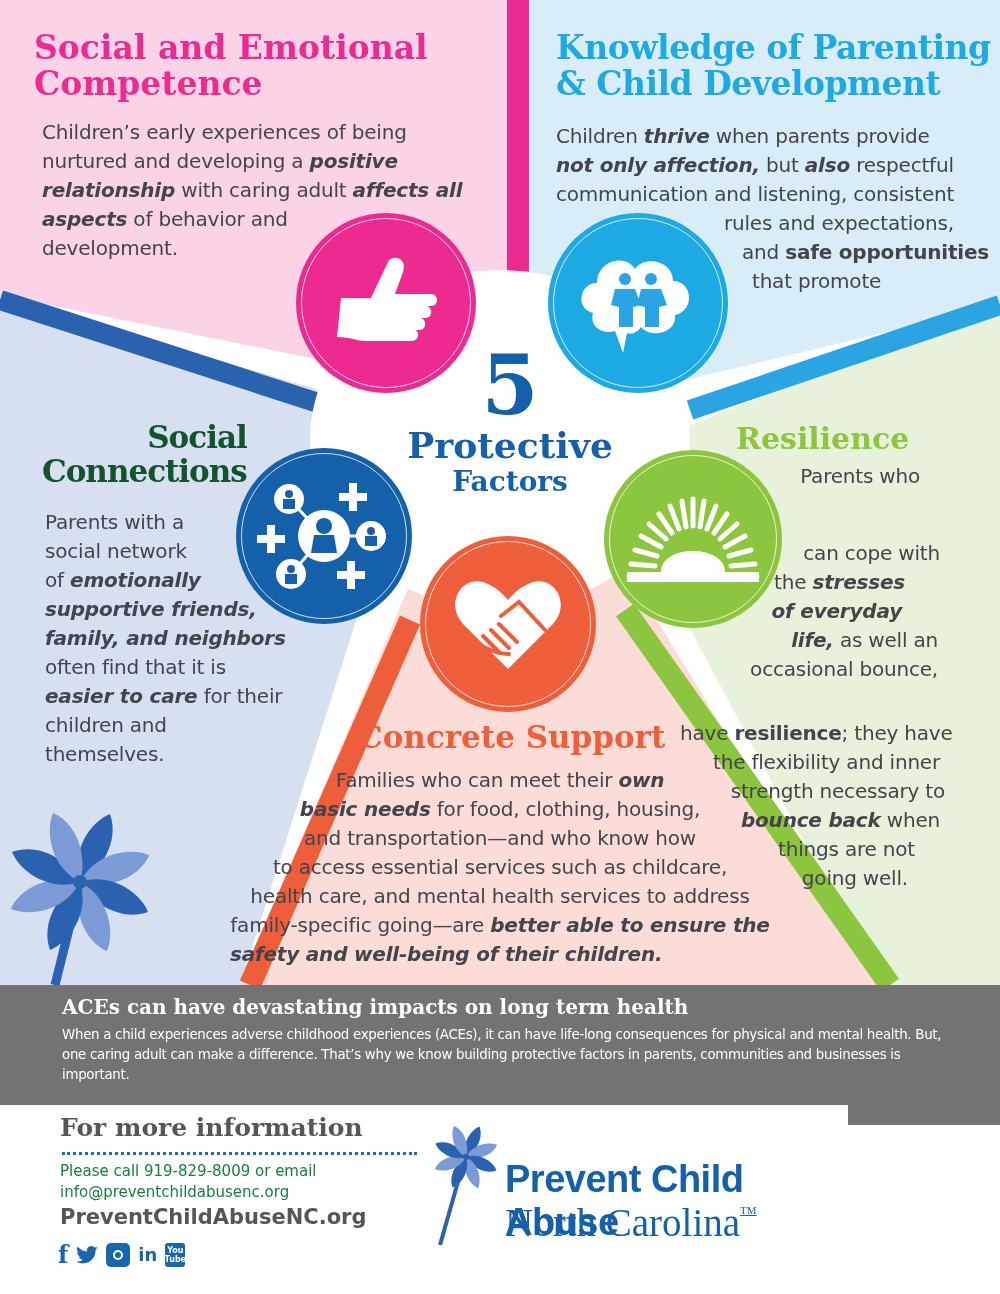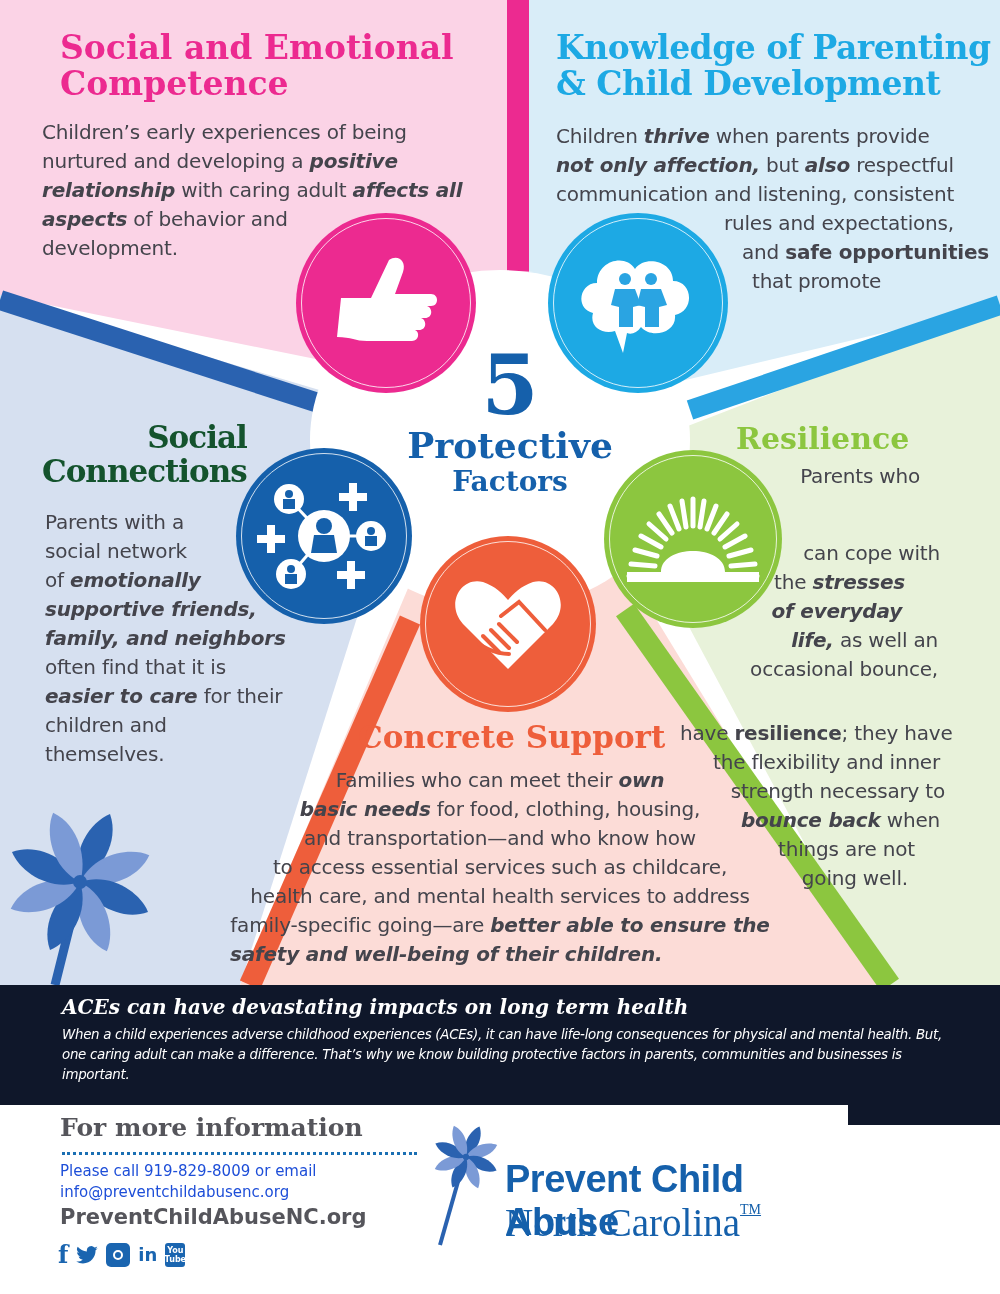--- a/index.html
+++ b/index.html
@@ -6,33 +6,33 @@
   body { width: 1000px; height: 1294px; position: relative; overflow: hidden; background: #ffffff; font-family: "DejaVu Sans", sans-serif; color: #3f3f48; }
   .bg-svg { position: absolute; left: 0; top: 0; width: 1000px; height: 985px; }
   .title { position: absolute; font-family: "DejaVu Serif", serif; font-weight: bold; line-height: 1.1; margin: 0; }
   .body-text { position: absolute; font-size: 20px; line-height: 29px; color: #44444c; margin: 0; letter-spacing: -0.2px; }
   .body-text b, .body-text i { font-weight: bold; font-style: italic; }
   .body-text strong { font-weight: bold; }
   .line { display: block; white-space: nowrap; }
   .icon-circle { position: absolute; border-radius: 50%; display: flex; align-items: center; justify-content: center; box-sizing: border-box; }
   .icon-circle::after { content: ""; position: absolute; inset: 5px; border: 1.5px solid rgba(255,255,255,0.8); border-radius: 50%; }
   .center-title { position: absolute; text-align: center; color: #1560ab; font-family: "DejaVu Serif", serif; font-weight: bold; }
-  .aces { position: absolute; left: 0; top: 985px; width: 1000px; height: 140px; background: #0f172a; color: #ffffff; font-style: italic; }
+  .aces { position: absolute; left: 0; top: 985px; width: 1000px; height: 140px; background: #737373; color: #ffffff; }
   .aces h2 { position: absolute; left: 62px; top: 10px; margin: 0; font-family: "DejaVu Serif", serif; font-weight: bold; font-size: 20px; }
   .aces p { position: absolute; left: 62px; top: 40px; width: 900px; margin: 0; font-size: 13.4px; line-height: 20px; letter-spacing: -0.3px; }
   .footer { position: absolute; left: 0; top: 1105px; width: 848px; height: 189px; background: #ffffff; }
   .more-info { position: absolute; left: 60px; top: 8px; margin: 0; font-family: "DejaVu Serif", serif; font-weight: bold; font-size: 25px; color: #55555b; }
   .dots { position: absolute; left: 62px; top: 47px; width: 355px; border-top: 3px dotted #1a6fb3; }
-  .contact { position: absolute; left: 60px; top: 56px; font-size: 15px; line-height: 21px; color: #1d4ed8; }
+  .contact { position: absolute; left: 60px; top: 56px; font-size: 15px; line-height: 21px; color: #15803d; }
   .website { position: absolute; left: 60px; top: 100px; font-size: 21px; font-weight: bold; color: #55555b; }
   .social { position: absolute; left: 58px; top: 135px; display: flex; gap: 8px; align-items: center; }
   .social span { color: #1a65b0; font-weight: bold; display: inline-flex; align-items: center; justify-content: center; }
   .org-name { position: absolute; left: 505px; top: 53px; font-family: "Liberation Sans", sans-serif; font-weight: 900; font-size: 38px; color: #1560ab; letter-spacing: -0.5px; }
   .org-sub { position: absolute; left: 505px; top: 95px; font-family: "Liberation Serif", serif; font-size: 39px; color: #1560ab; }
-  .org-sub sup { font-size: 14px; vertical-align: 22px; text-decoration: underline; }
+  .org-sub sup { font-size: 11px; vertical-align: 22px; text-decoration: underline; }
 </style>
 </head>
 <body>
 
 <svg class="bg-svg" viewBox="0 0 1000 985" xmlns="http://www.w3.org/2000/svg">
 
   <polygon points="0,0 518,0 518,400 0,295" fill="#fbd3e6"></polygon>
 
   <polygon points="518,0 1000,0 1000,305 518,420" fill="#d9edf8"></polygon>
 
@@ -44,21 +44,21 @@
 
   <line x1="518" y1="0" x2="518" y2="290" stroke="#ec2a90" stroke-width="22"></line>
   <line x1="0" y1="300" x2="340" y2="410" stroke="#2a62b0" stroke-width="20"></line>
   <line x1="1000" y1="305" x2="690" y2="410" stroke="#2aa4e2" stroke-width="20"></line>
   <line x1="410" y1="620" x2="250" y2="985" stroke="#ee5e3b" stroke-width="22"></line>
   <line x1="625" y1="610" x2="890" y2="985" stroke="#8cc63f" stroke-width="22"></line>
 
   <ellipse cx="500" cy="440" rx="190" ry="170" fill="#ffffff"></ellipse>
 </svg>
 
-<h1 class="title" style="left:60px; top:30px; font-size:33px; color:#ec2a90;">
+<h1 class="title" style="left:34px; top:30px; font-size:33px; color:#ec2a90;">
   <span class="line">Social and Emotional</span>
   <span class="line">Competence</span>
 </h1>
 <p class="body-text" style="left:42px; top:118px;">
   <span class="line"><span>Children’s early experiences of being</span></span>
   <span class="line"><span>nurtured and developing a </span><b>positive</b></span>
   <span class="line"><b>relationship</b><span> with caring adult </span><b>affects all</b></span>
   <span class="line"><b>aspects</b><span> of behavior and</span></span>
   <span class="line"><span>development.</span></span>
 </p>

